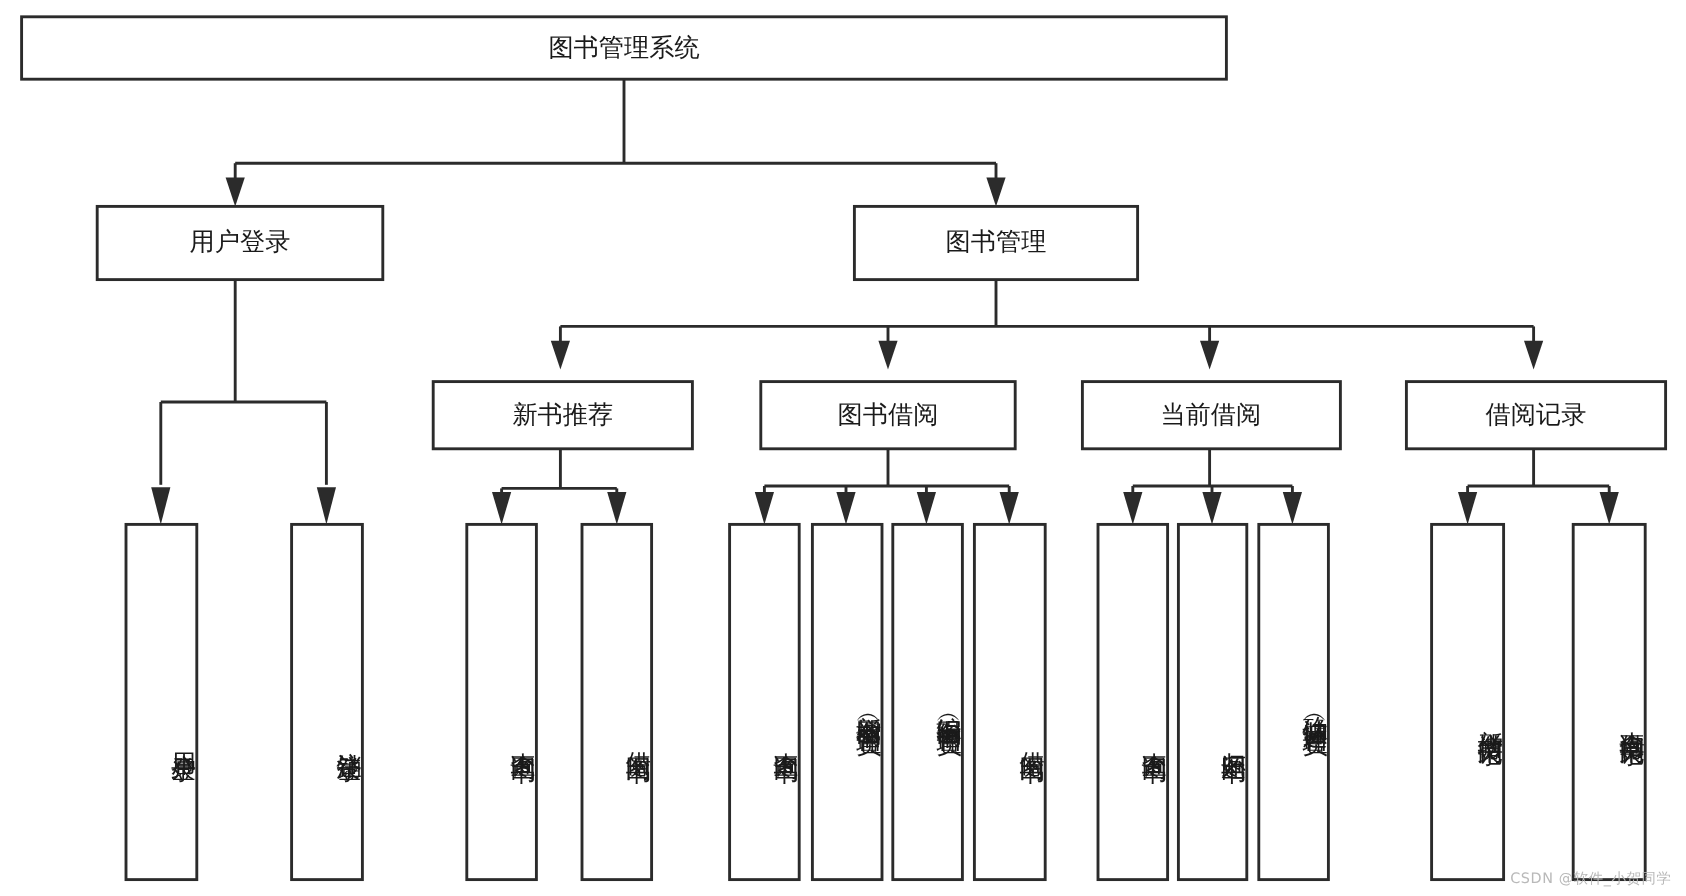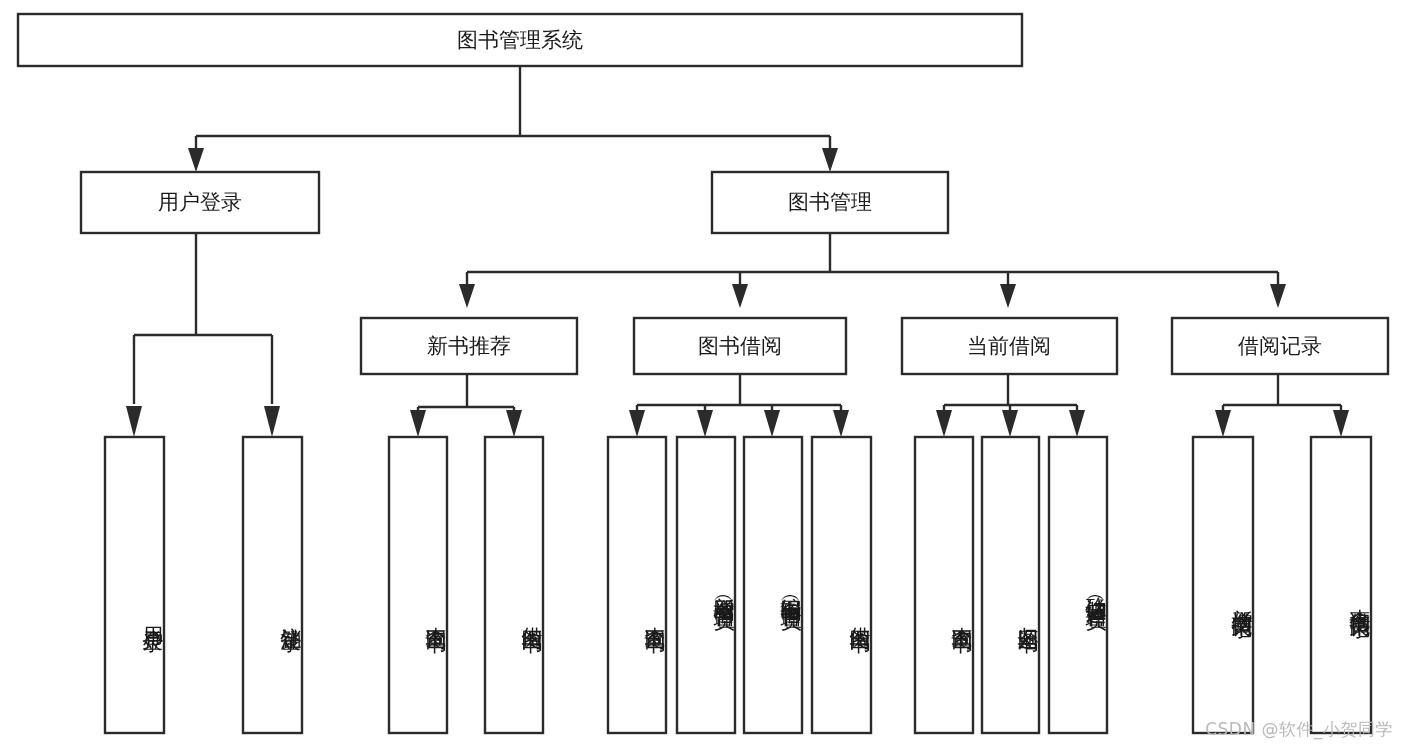--- a/index.html
+++ b/index.html
@@ -64,21 +64,21 @@
     letter-spacing: 2px;
     white-space: nowrap;
     pointer-events: none;
     box-sizing: border-box;
   }
   .watermark {
     position: absolute;
     right: 12px;
     bottom: 6px;
     font-family: "DejaVu Sans", "Liberation Sans", sans-serif;
-    font-size: 17px;
+    font-size: 12px;
     color: #b9b9b9;
     white-space: nowrap;
     letter-spacing: 0.5px;
   }
 </style>
 </head>
 <body>
 
 <div id="diagram-root">
 

